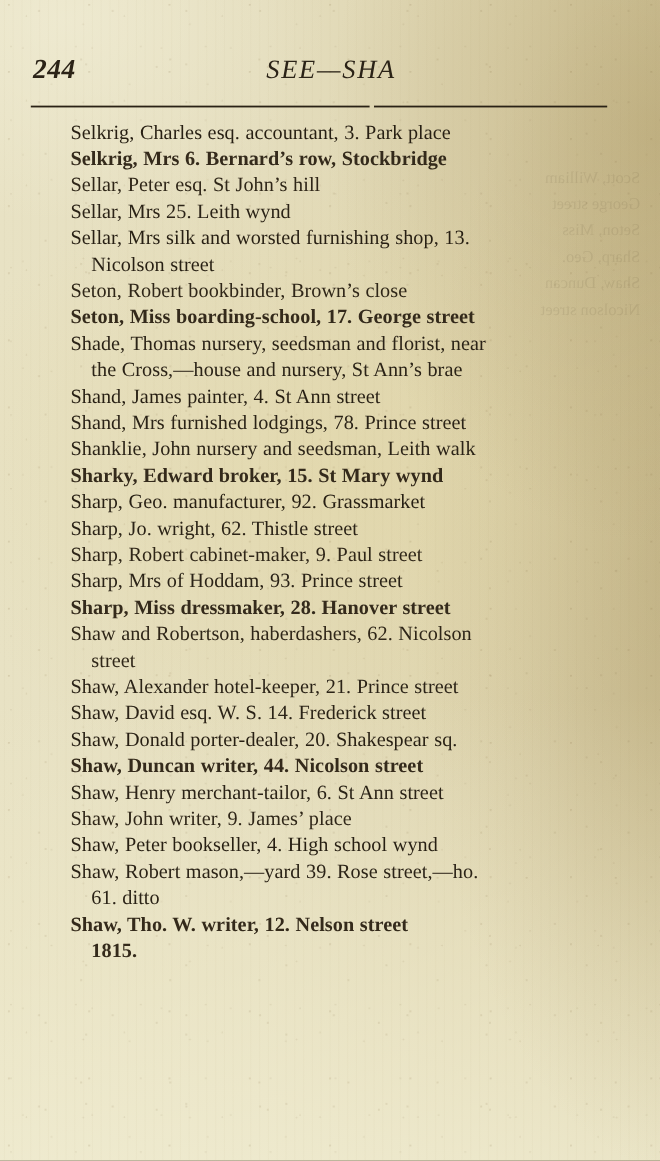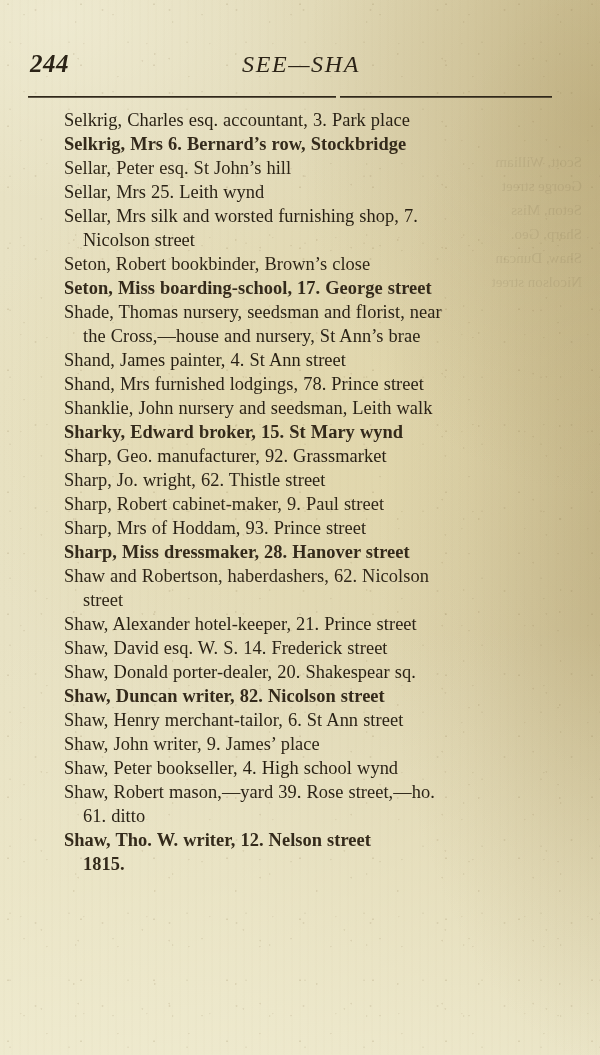--- a/index.html
+++ b/index.html
@@ -177,38 +177,38 @@
   <div class="rule-wrap">
     <div class="rule-a"></div>
     <div class="rule-b"></div>
   </div>
 
   <div class="entries" id="entries">
       <div class="entry"><span>Selkrig, Charles esq. accountant, 3. Park place</span></div>
       <div class="entry"><span>Selkrig, Mrs 6. Bernard’s row, Stockbridge</span></div>
       <div class="entry"><span>Sellar, Peter esq. St John’s hill</span></div>
       <div class="entry"><span>Sellar, Mrs 25. Leith wynd</span></div>
-      <div class="entry"><span>Sellar, Mrs silk and worsted furnishing shop, 7.</span><span class="cont">Nicolson street</span></div>
+      <div class="entry"><span>Sellar, Mrs silk and worsted furnishing shop, 13.</span><span class="cont">Nicolson street</span></div>
       <div class="entry"><span>Seton, Robert bookbinder, Brown’s close</span></div>
       <div class="entry"><span>Seton, Miss boarding-school, 17. George street</span></div>
       <div class="entry"><span>Shade, Thomas nursery, seedsman and florist, near</span><span class="cont">the Cross,—house and nursery, St Ann’s brae</span></div>
       <div class="entry"><span>Shand, James painter, 4. St Ann street</span></div>
       <div class="entry"><span>Shand, Mrs furnished lodgings, 78. Prince street</span></div>
       <div class="entry"><span>Shanklie, John nursery and seedsman, Leith walk</span></div>
       <div class="entry"><span>Sharky, Edward broker, 15. St Mary wynd</span></div>
       <div class="entry"><span>Sharp, Geo. manufacturer, 92. Grassmarket</span></div>
       <div class="entry"><span>Sharp, Jo. wright, 62. Thistle street</span></div>
       <div class="entry"><span>Sharp, Robert cabinet-maker, 9. Paul street</span></div>
       <div class="entry"><span>Sharp, Mrs of Hoddam, 93. Prince street</span></div>
       <div class="entry"><span>Sharp, Miss dressmaker, 28. Hanover street</span></div>
       <div class="entry"><span>Shaw and Robertson, haberdashers, 62. Nicolson</span><span class="cont">street</span></div>
       <div class="entry"><span>Shaw, Alexander hotel-keeper, 21. Prince street</span></div>
       <div class="entry"><span>Shaw, David esq. W. S. 14. Frederick street</span></div>
       <div class="entry"><span>Shaw, Donald porter-dealer, 20. Shakespear sq.</span></div>
-      <div class="entry"><span>Shaw, Duncan writer, 82. Nicolson street</span></div>
+      <div class="entry"><span>Shaw, Duncan writer, 44. Nicolson street</span></div>
       <div class="entry"><span>Shaw, Henry merchant-tailor, 6. St Ann street</span></div>
       <div class="entry"><span>Shaw, John writer, 9. James’ place</span></div>
       <div class="entry"><span>Shaw, Peter bookseller, 4. High school wynd</span></div>
       <div class="entry"><span>Shaw, Robert mason,—yard 39. Rose street,—ho.</span><span class="cont">61. ditto</span></div>
       <div class="entry"><span>Shaw, Tho. W. writer, 12. Nelson street</span><span class="cont">1815.</span></div>
     </div>
 
 </div>
 
 </body></html>

